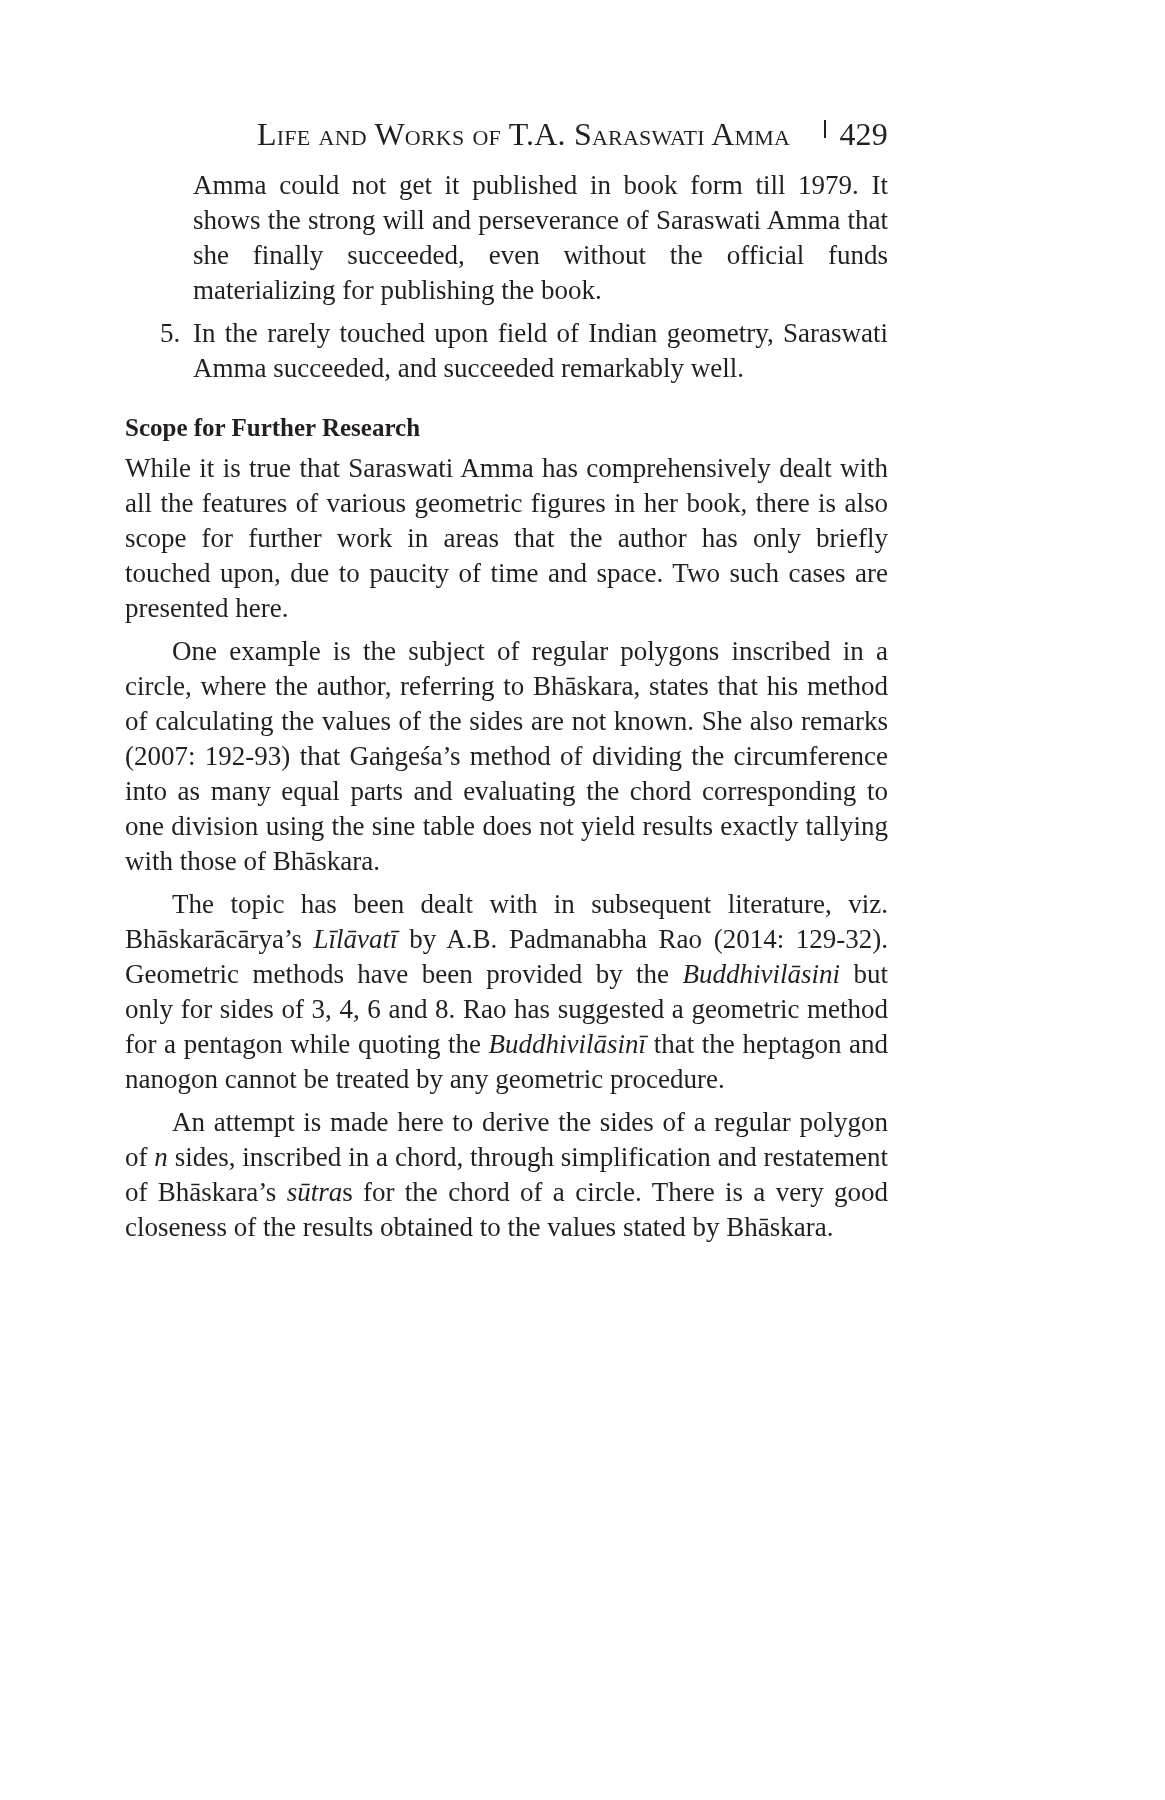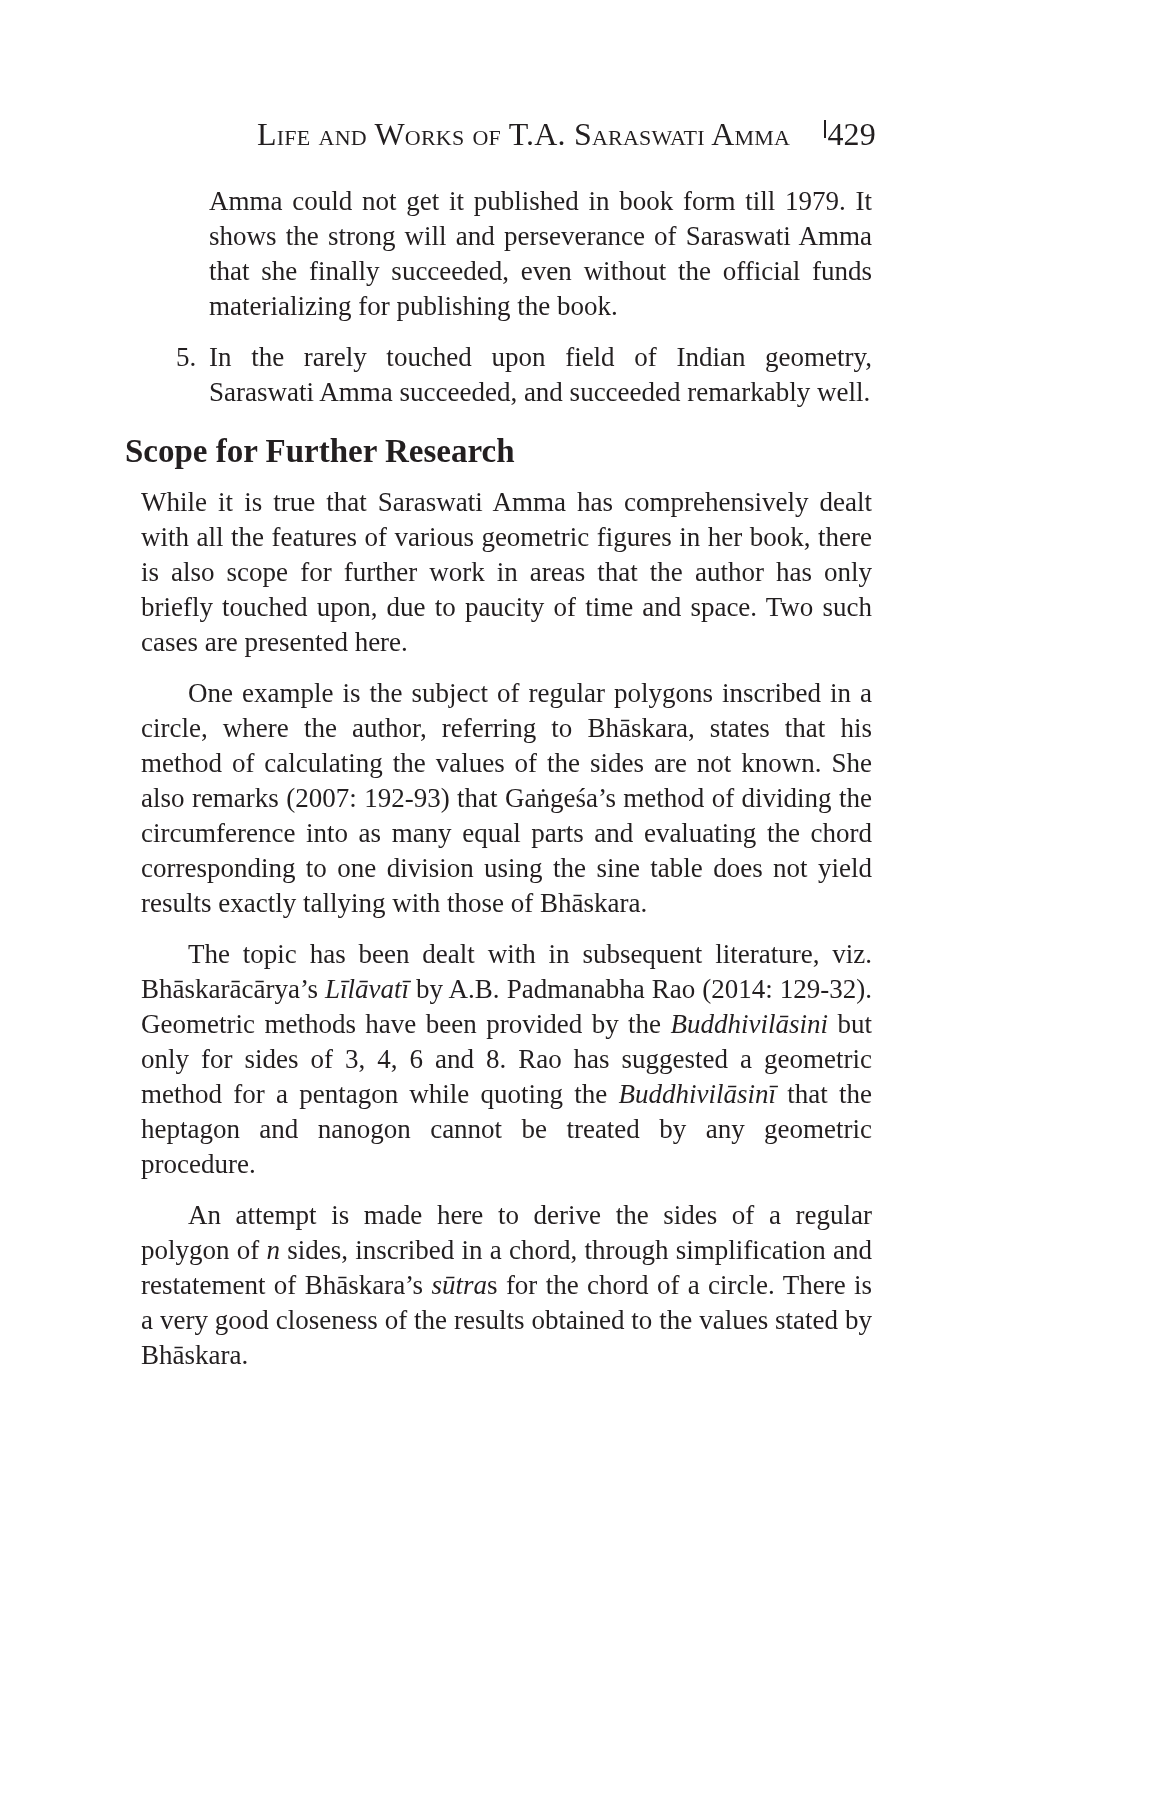--- a/index.html
+++ b/index.html
@@ -13,29 +13,29 @@
       position: absolute; top: 110px; left: 125px; width: 763px; height: 40px;
       font-size: 32px; letter-spacing: 0.2px;
     }
     .running-head .title {
       position: absolute; left: 132px; top: 6px; white-space: nowrap;
       font-variant: small-caps;
     }
     .running-head .sep {
       position: absolute; left: 699px; top: 10px; width: 1.5px; height: 18px; background: #231f20;
     }
-    .running-head .pnum { position: absolute; right: 12px; top: 6px; text-align: center; }
+    .running-head .pnum { position: absolute; right: 0; top: 6px; text-align: center; }
     .body { position: absolute; top: 168px; left: 0; width: 763px; font-size: 27px; line-height: 35px; }
-    .body p { margin: 16px; text-align: justify; text-align-last: left; }
+    .body p { margin: 0; text-align: justify; text-align-last: left; }
     .list-cont { padding-left: 68px; }
     .list-item { position: relative; padding-left: 68px; margin-top: 8px !important; }
     .list-item .num { position: absolute; left: 35px; top: 0; }
     .indent { text-indent: 47px; margin-top: 8px !important; }
     h3 {
-      margin: 24px 0 6px 0; font-size: 33px; line-height: 35px; font-weight: bold;
+      margin: 24px 0 6px 0; font-size: 25px; line-height: 35px; font-weight: bold;
     }
     em { }
   </style>
 </head>
 <body>
 
 <div class="running-head">
   <span class="title">Life and Works of T.A. Saraswati Amma</span>
   <span class="sep"></span>
   <span class="pnum">429</span>

